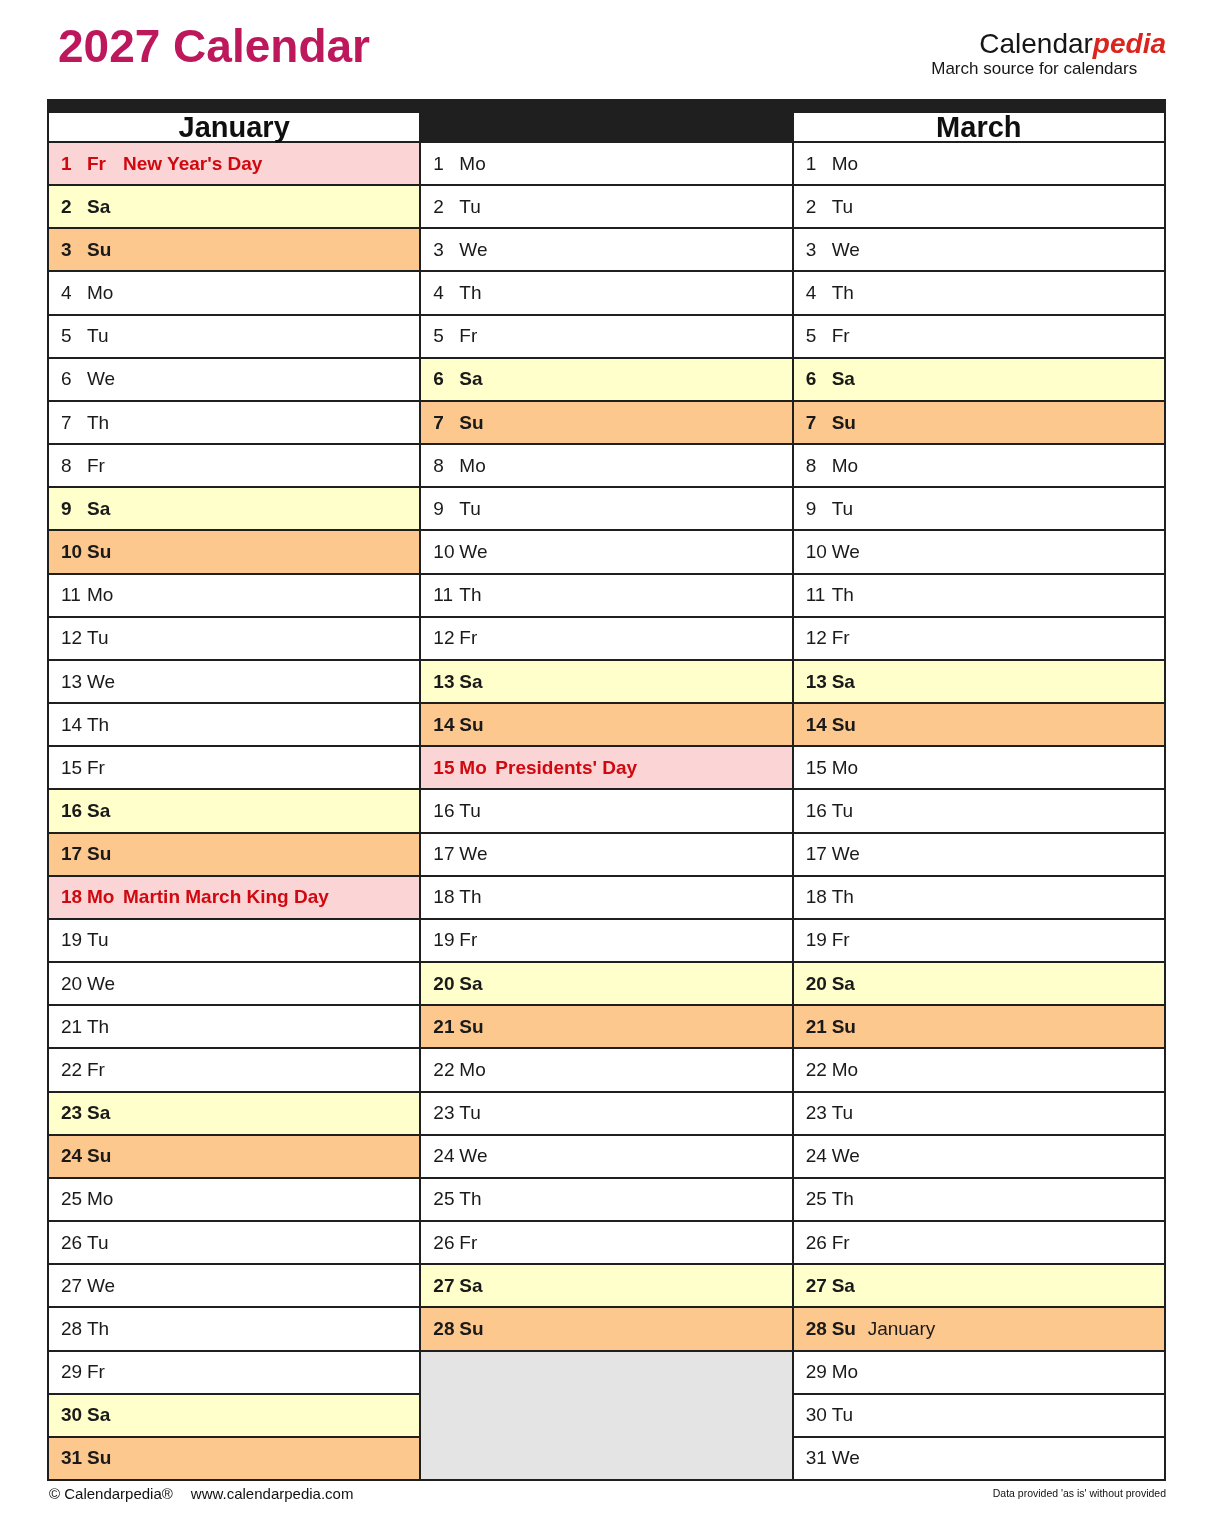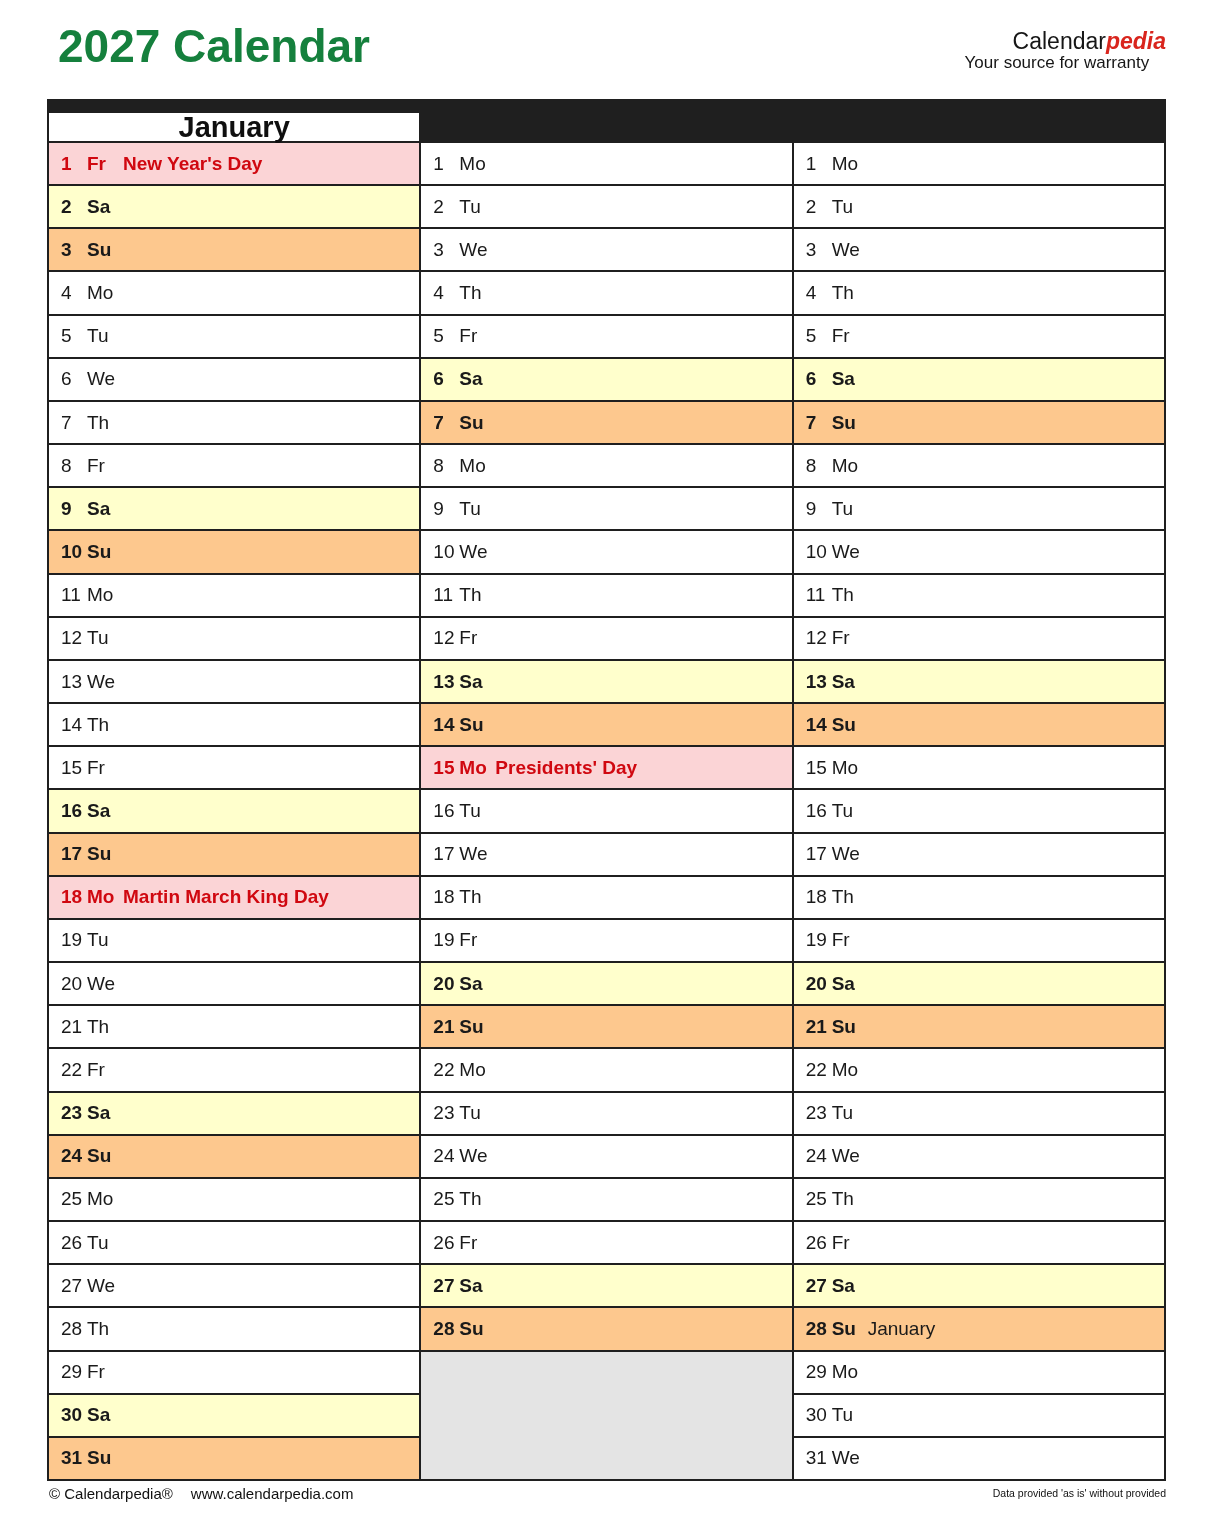--- a/index.html
+++ b/index.html
@@ -16,33 +16,33 @@
     background: #ffffff;
     overflow: hidden;
   }
   .page-title {
     position: absolute;
     left: 58px;
     top: 21px;
     font-size: 46px;
     font-weight: bold;
     letter-spacing: 0;
-    color: #15803d;
+    color: #be185d;
     line-height: 1.1;
     white-space: nowrap;
   }
   .logo {
     position: absolute;
     top: 30px;
     right: 49px;
     text-align: left;
     line-height: 1.02;
   }
   .logo-line1 {
-    font-size: 23px;
+    font-size: 28px;
     color: #161616;
     white-space: nowrap;
     margin-left: 48px;
   }
   .logo-red {
     font-weight: bold;
     font-style: italic;
   }
   .logo-tagline {
     font-size: 17px;
@@ -123,21 +123,21 @@
 </style>
 </head>
 <body>
 
 <div class="page">
 
   <div class="page-title">2027 Calendar</div>
 
   <div class="logo">
     <div class="logo-line1"><span>Calendar</span><span class="logo-red" style="color: rgb(217, 37, 29);">pedia</span></div>
-    <div class="logo-tagline">Your source for warranty</div>
+    <div class="logo-tagline">March source for calendars</div>
   </div>
 
   <div class="cal-grid" id="cal-grid" style="background: rgb(31, 31, 31);">
       <div class="month-header" style="grid-area: 1 / 1;">January</div>
       <div class="day-cell t-holiday" style="grid-area: 2 / 1;">
         <span class="day-number">1</span>
         <span class="day-weekday">Fr</span>
         <span class="day-holiday-label">New Year's Day</span>
       </div>
       <div class="day-cell t-sat" style="grid-area: 3 / 1;">
@@ -368,20 +368,21 @@
       </div>
       <div class="day-cell t-sat" style="grid-area: 28 / 2;">
         <span class="day-number">27</span>
         <span class="day-weekday">Sa</span>
       </div>
       <div class="day-cell t-sun" style="grid-area: 29 / 2;">
         <span class="day-number">28</span>
         <span class="day-weekday">Su</span>
       </div>
       <div class="filler-cell" style="grid-area: 30 / 2 / span 3;"></div>
+      <div class="month-header" style="grid-area: 1 / 3;">March</div>
       <div class="day-cell t-wd" style="grid-area: 2 / 3;">
         <span class="day-number">1</span>
         <span class="day-weekday">Mo</span>
       </div>
       <div class="day-cell t-wd" style="grid-area: 3 / 3;">
         <span class="day-number">2</span>
         <span class="day-weekday">Tu</span>
       </div>
       <div class="day-cell t-wd" style="grid-area: 4 / 3;">
         <span class="day-number">3</span>

